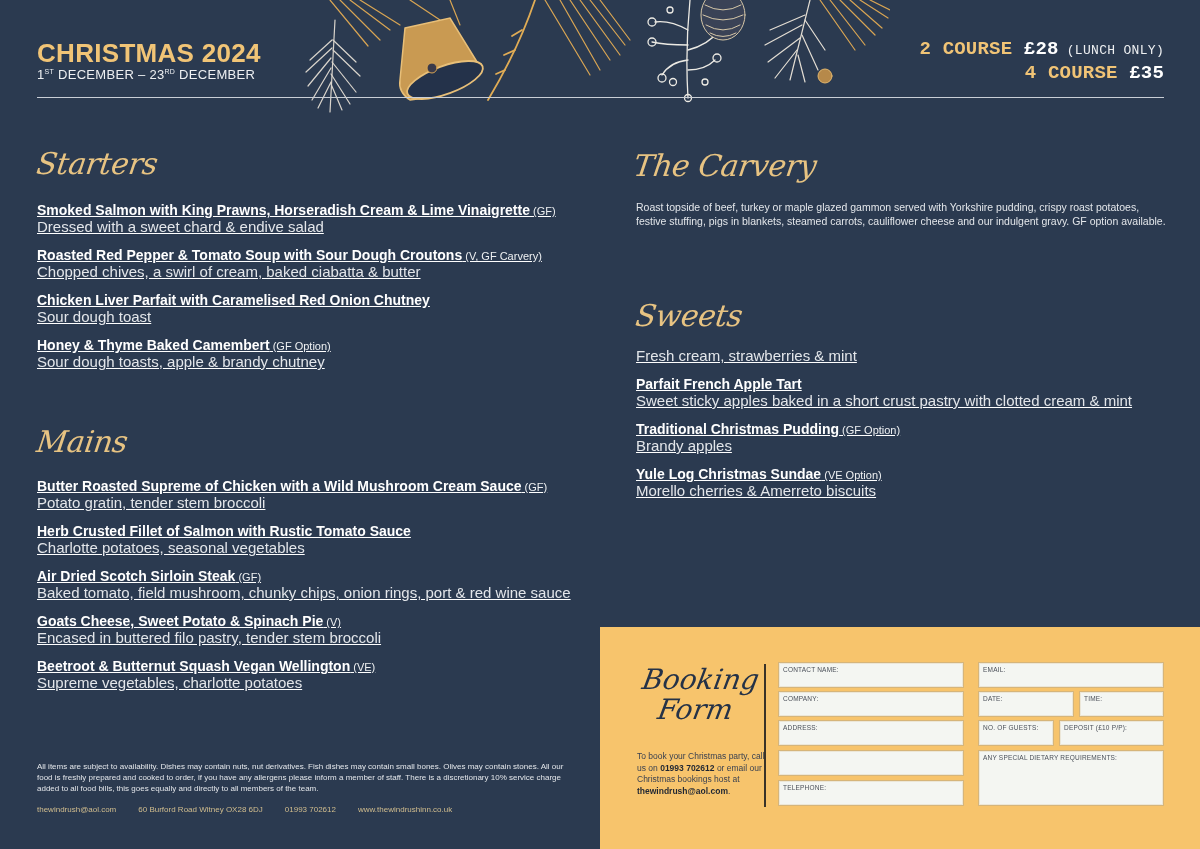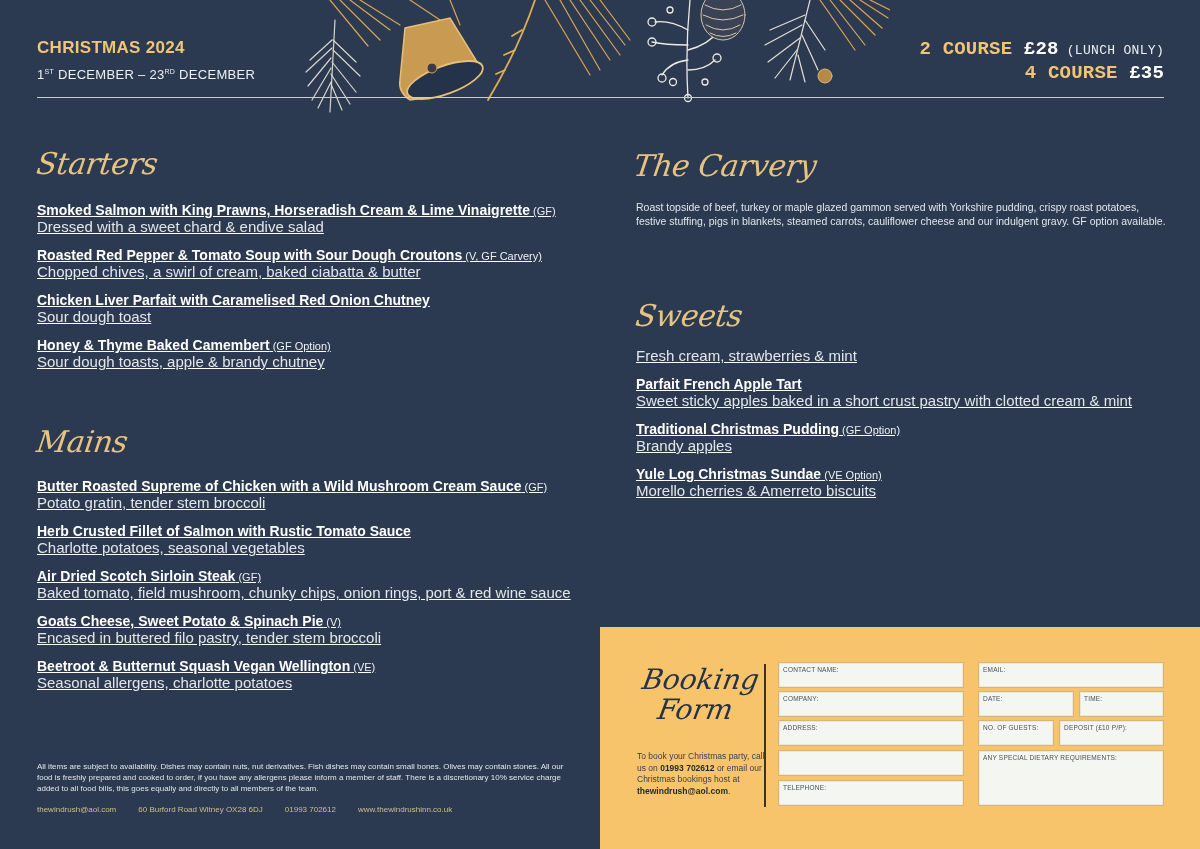--- a/index.html
+++ b/index.html
@@ -6,21 +6,21 @@
   html, body { width: 1200px; height: 849px; overflow: hidden; }
   body {
     background: #2b3a50;
     font-family: "Liberation Sans", "DejaVu Sans", sans-serif;
     color: #ffffff;
     position: relative;
   }
   .page { position: absolute; inset: 0; width: 1200px; height: 849px; background: #2b3a50; }
 
   
-  .hdr-title { position: absolute; left: 37px; top: 38px; font-size: 17px; font-weight: 700; color: #f1c476; letter-spacing: 0.3px; }
+  .hdr-title { position: absolute; left: 37px; top: 38px; font-size: 26px; font-weight: 700; color: #f1c476; letter-spacing: 0.3px; }
   .hdr-dates { position: absolute; left: 37px; top: 67px; font-size: 13px; color: #eef0f2; letter-spacing: 0.3px; }
   .hdr-dates sup { font-size: 7px; vertical-align: 5px; }
   .hdr-price { position: absolute; right: 36px; text-align: right; font-weight: 700; font-size: 19px; color: #f1c476; letter-spacing: 0.2px; white-space: nowrap; font-family: Liberation Mono, monospace; }
   .hdr-price .amt { color: #ffffff; }
   .hdr-price .note { font-size: 13px; font-weight: 400; color: #eef0f2; letter-spacing: 0.3px; }
   .price-1 { top: 38px; }
   .price-2 { top: 62px; }
   .hdr-rule { position: absolute; left: 37px; right: 36px; top: 97px; height: 1px; background: #c9ced6; }
 
   
@@ -201,21 +201,21 @@
     <div class="item">
       <div class="item-name"><span>Air Dried Scotch Sirloin Steak</span><span class="item-tag"> (GF)</span></div>
       <div class="item-desc">Baked tomato, field mushroom, chunky chips, onion rings, port &amp; red wine sauce</div>
     </div>
     <div class="item">
       <div class="item-name"><span>Goats Cheese, Sweet Potato &amp; Spinach Pie</span><span class="item-tag"> (V)</span></div>
       <div class="item-desc">Encased in buttered filo pastry, tender stem broccoli</div>
     </div>
     <div class="item">
       <div class="item-name"><span>Beetroot &amp; Butternut Squash Vegan Wellington</span><span class="item-tag"> (VE)</span></div>
-      <div class="item-desc">Seasonal allergens, charlotte potatoes</div>
+      <div class="item-desc">Supreme vegetables, charlotte potatoes</div>
     </div>
   </div>
 
   <div class="script" style="left:634px; top:148px;">The Carvery</div>
   <div class="carvery-text">Roast topside of beef, turkey or maple glazed gammon served with Yorkshire pudding, crispy roast potatoes, festive stuffing, pigs in blankets, steamed carrots, cauliflower cheese and our indulgent gravy. GF option available.</div>
 
   <div class="script" style="left:636px; top:298px;">Sweets</div>
   <div class="section" style="left:636px; top:349px;">
     <div class="item">
       <div class="item-desc">Fresh cream,  strawberries &amp; mint</div>

